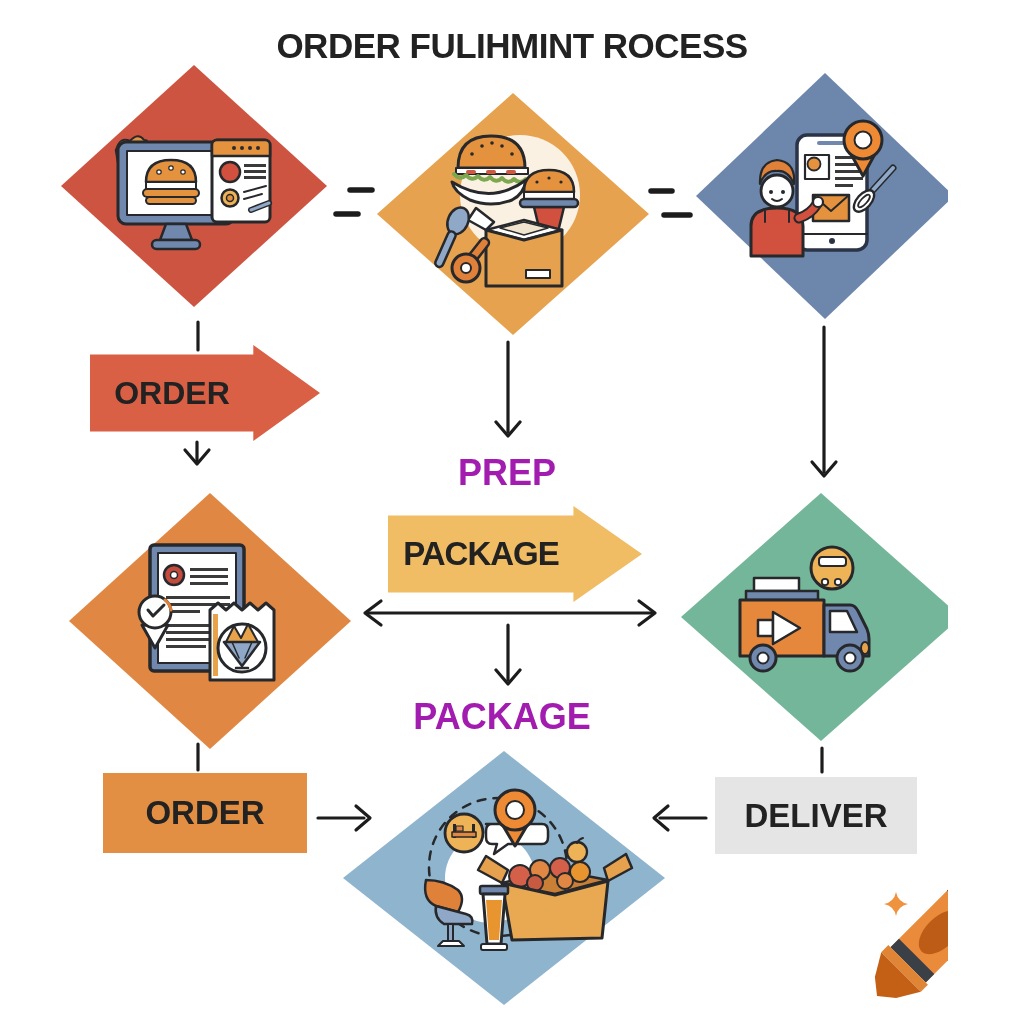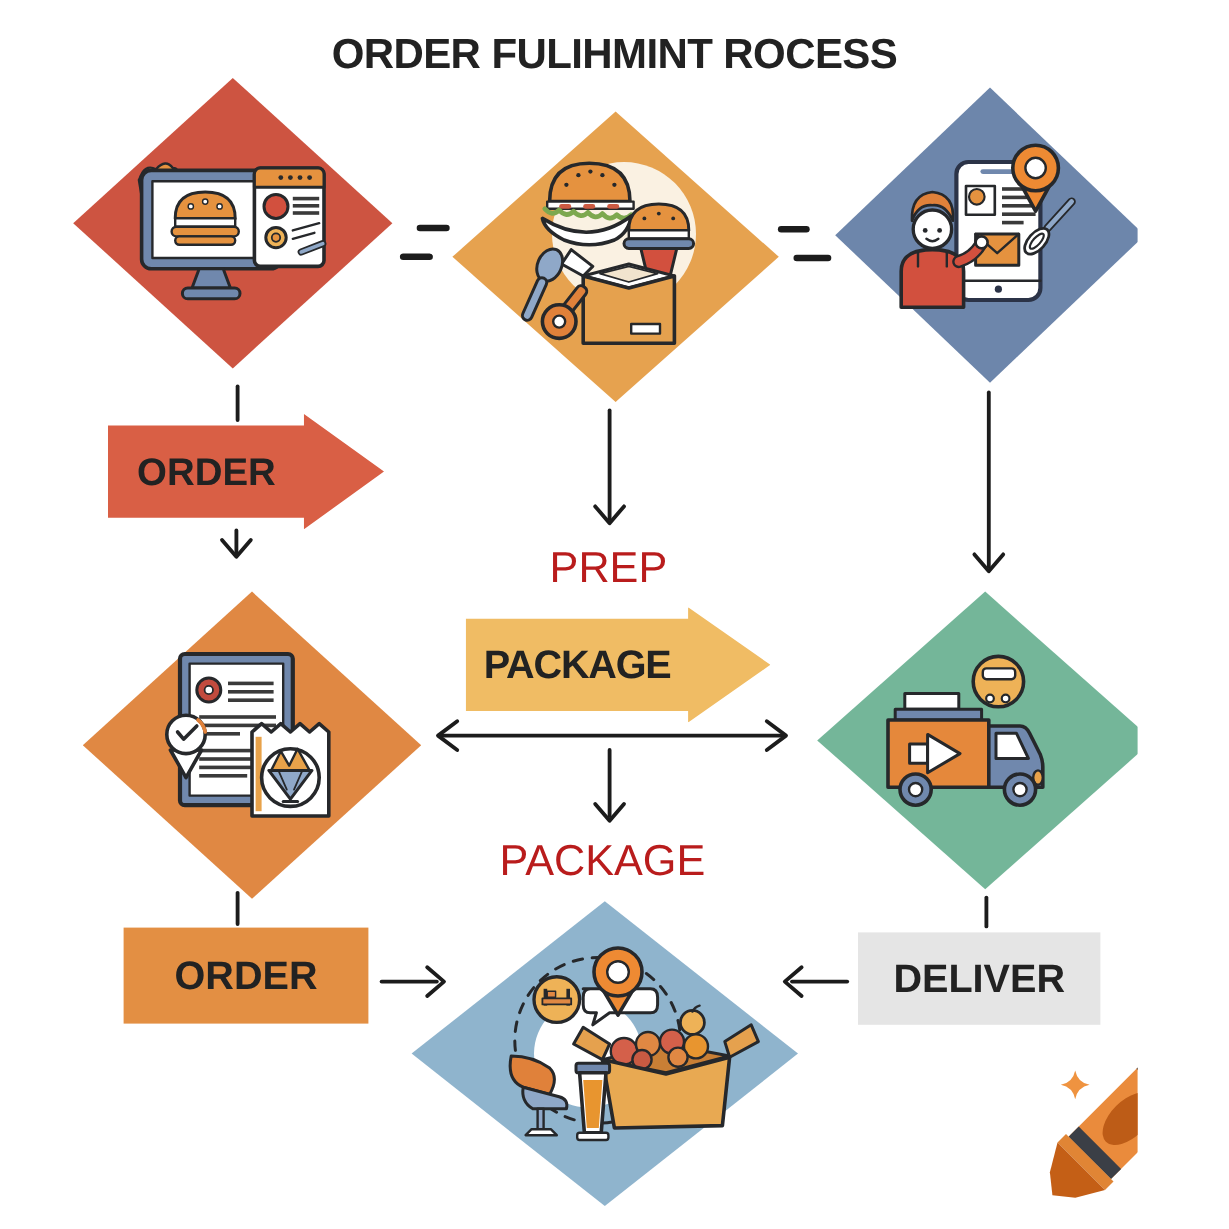--- a/index.html
+++ b/index.html
@@ -1,21 +1,21 @@
 <!DOCTYPE html>
 <html><head>
 <meta charset="utf-8">
 <style>
   html,body{margin:0;padding:0;background:#ffffff;}
   #canvas{position:relative;width:948px;height:1024px;background:#ffffff;overflow:hidden;
           font-family:"Liberation Sans","DejaVu Sans",sans-serif;color:#1f1f1f;}
   .abs{position:absolute;}
   #title{top:26px;left:0;width:1024px;text-align:center;font-size:35px;font-weight:700;
          letter-spacing:-0.5px;color:#222;}
-  .stage-label{font-weight:400;color:#b91c1c;text-align:center;}
+  .stage-label{font-weight:700;color:#a21caf;text-align:center;}
   #prep-label{left:407px;top:452px;width:200px;font-size:36px;}
   #package-label{left:382px;top:696px;width:240px;font-size:36px;}
   .big-arrow{display:flex;align-items:center;justify-content:center;
              font-weight:700;font-size:32px;color:#222;}
   #order-arrow{left:90px;top:345px;width:230px;height:96px;background:#d95f45;
     clip-path:polygon(0 10%,71% 10%,71% 0,100% 50%,71% 100%,71% 90%,0 90%);
     padding-right:66px;box-sizing:border-box;}
   #package-arrow{left:388px;top:506px;width:254px;height:96px;background:#f0bc64;
     clip-path:polygon(0 10%,73% 10%,73% 0,100% 50%,73% 100%,73% 90%,0 90%);
     padding-right:68px;box-sizing:border-box;font-size:33px;letter-spacing:-1px;}

